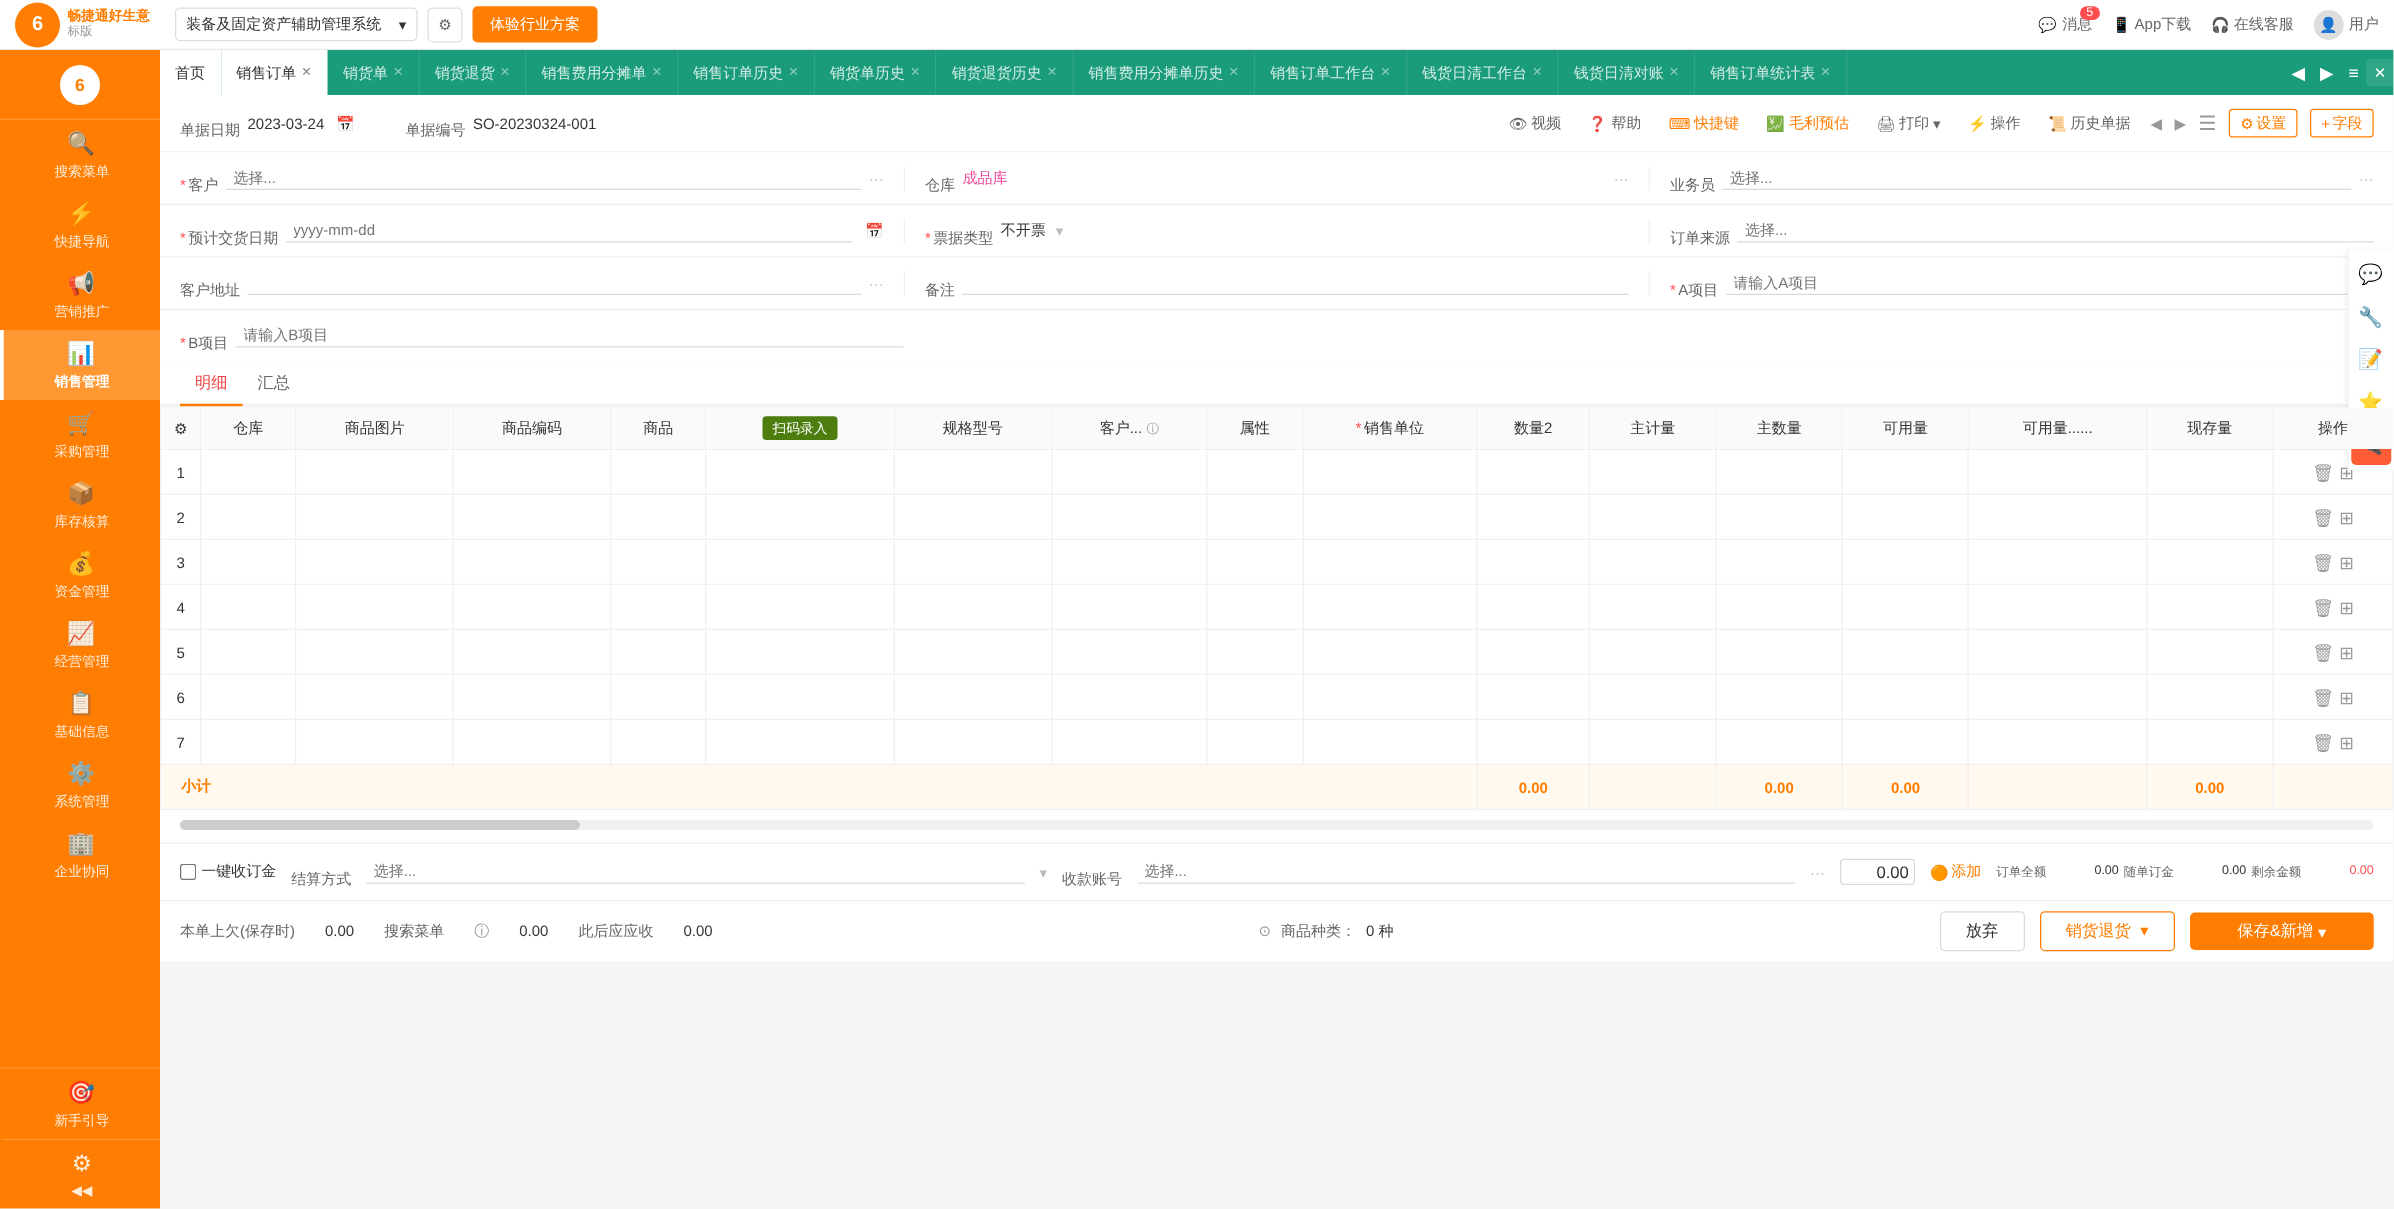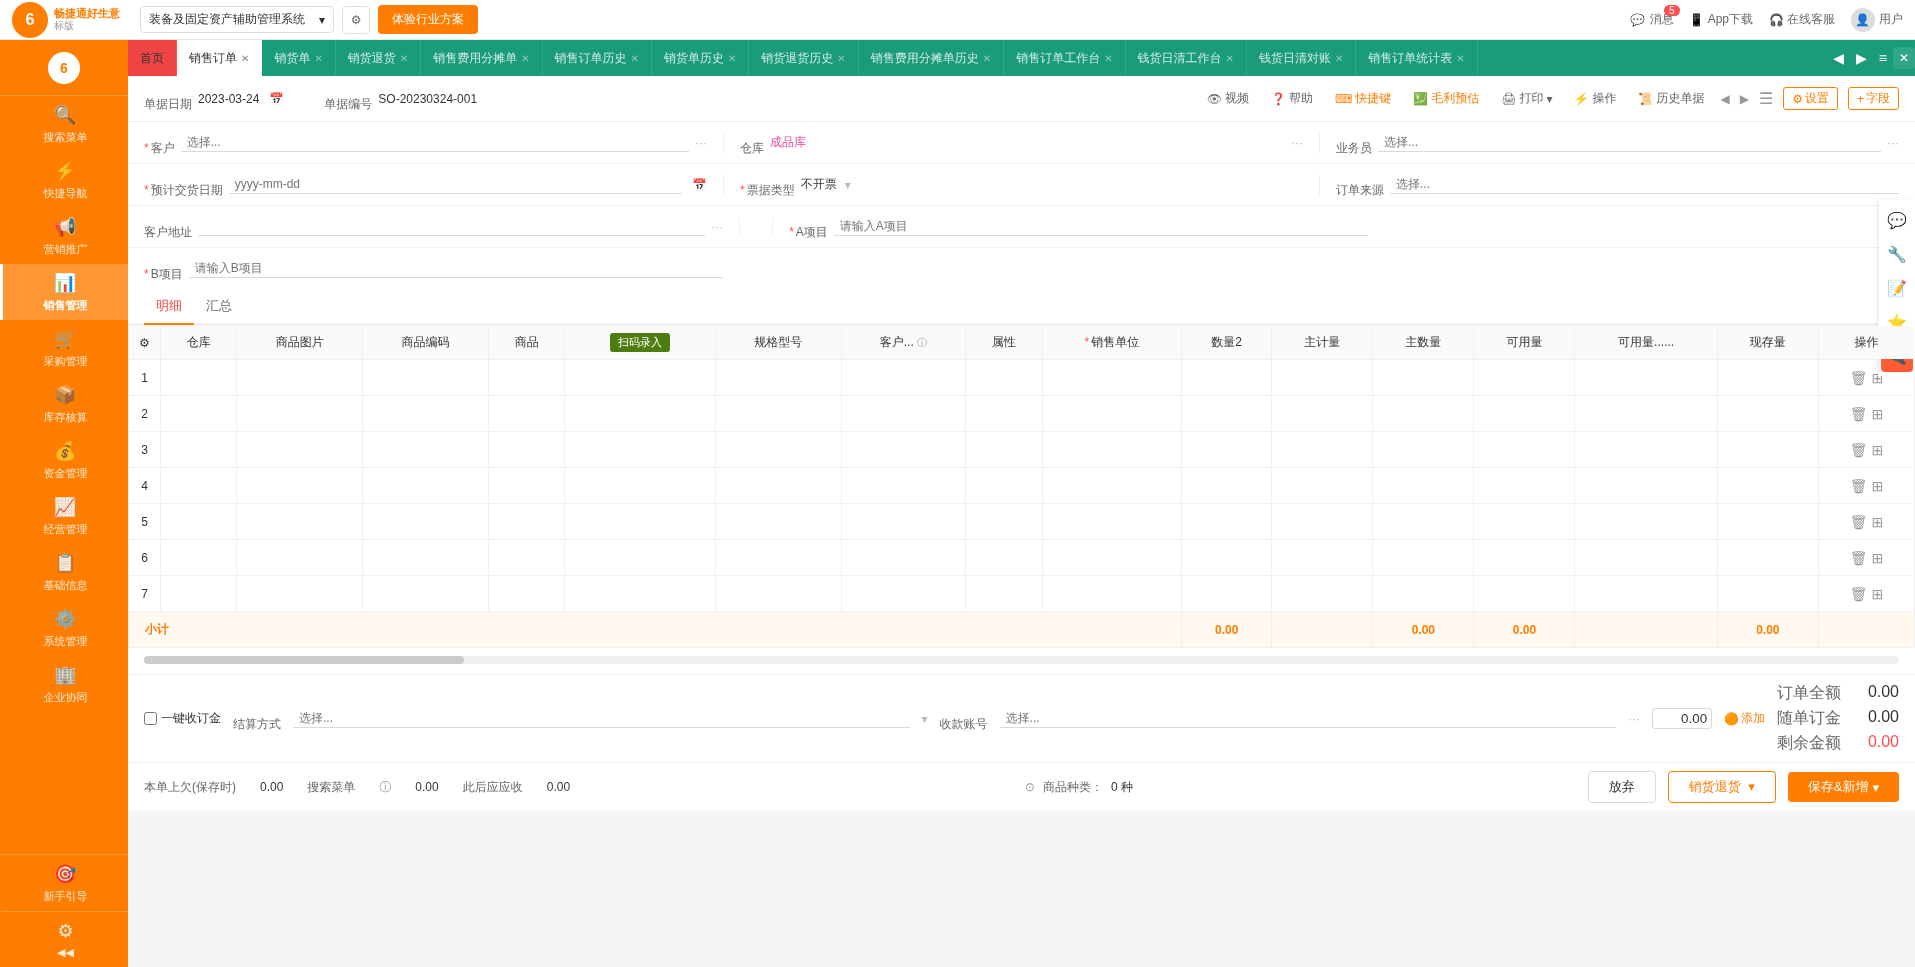--- a/index.html
+++ b/index.html
@@ -75,23 +75,23 @@
     .bottom-form { background: #fff; padding: 8px 16px; display: flex; align-items: center; gap: 12px; border-top: 1px solid #f0f0f0; flex-shrink: 0; }
     .checkbox-label { display: flex; align-items: center; gap: 4px; cursor: pointer; color: #333; }
     .add-btn { color: #ff7d00; cursor: pointer; display: flex; align-items: center; gap: 2px; }
     .amount-input { width: 60px; border: 1px solid #d9d9d9; border-radius: 3px; padding: 2px 4px; text-align: right; color: #333; }
 
     .footer-bar { background: #fff; padding: 8px 16px; display: flex; align-items: center; border-top: 1px solid #f0f0f0; flex-shrink: 0; }
     .footer-info { display: flex; align-items: center; gap: 24px; font-size: 12px; color: #666; }
     .footer-actions { margin-left: auto; display: flex; align-items: center; gap: 12px; }
     .discard-btn { border: 1px solid #d9d9d9; background: #fff; color: #333; border-radius: 4px; padding: 6px 20px; cursor: pointer; font-size: 13px; }
     .save-draft-btn { border: 1px solid #ff7d00; background: #fff; color: #ff7d00; border-radius: 4px; padding: 6px 20px; cursor: pointer; font-size: 13px; }
-    .save-new-btn { background: #ff7d00; color: #fff; border: none; border-radius: 4px; padding: 6px 20px; cursor: pointer; font-size: 13px; display: flex; align-items: center; gap: 4px; }
-
-    .order-summary { display: flex; flex-direction: column; align-items: flex-end; gap: 4px; font-size: 16px; justify-content: space-between; }
+    .save-new-btn { background: #ff7d00; color: #fff; border: none; border-radius: 4px; padding: 6px 38px; cursor: pointer; font-size: 13px; display: flex; align-items: center; gap: 4px; }
+
+    .order-summary { display: flex; flex-direction: row; align-items: flex-end; gap: 4px; font-size: 10px; justify-content: space-between; }
     .summary-row { display: flex; gap: 8px; }
     .summary-label { color: #666; }
     .summary-value { color: #333; min-width: 50px; text-align: right; }
     .summary-value.highlight { color: #ff4d4f; }
 
     
     .right-panel { position: fixed; right: 0; top: 200px; display: flex; flex-direction: column; gap: 2px; background: #fff; border-left: 1px solid #f0f0f0; padding: 4px 2px; box-shadow: -2px 0 4px rgba(0,0,0,0.05); }
     .panel-icon { width: 32px; height: 32px; display: flex; align-items: center; justify-content: center; cursor: pointer; color: #999; font-size: 16px; }
     .select-arrow { color: #bbb; margin-left: 2px; }
 
@@ -200,21 +200,21 @@
         <div class="sidebar-item" style="border-top:1px solid rgba(255,255,255,0.2);">
           <span class="icon">⚙</span>
           <span>◀◀</span>
         </div>
       </div>
     </div>
 
     <div class="content-area">
 
       <div class="tab-bar">
-        <div class="tab-item" style="background:#ef4444;color:#333;">
+        <div class="tab-item" style="background:#ffffff;color:#333;">
           <span>首页</span>
         </div>
         <div class="tab-item active">
           <span>销售订单</span>
           <span class="close-x">✕</span>
         </div>
         <div class="tab-item">
           <span>销货单</span>
           <span class="close-x">✕</span>
         </div>
@@ -335,20 +335,24 @@
             </div>
           </div>
 
           <div class="form-row">
             <div class="form-field" style="flex:1;max-width:33%;">
               <span class="form-label">客户地址</span>
               <input class="form-input" type="text" style="flex: 1 1 0%;">
               <span class="form-dots">···</span>
             </div>
             <div class="field-divider"></div>
+            <div class="form-field" style="flex:1;max-width:33%;">
+              <span class="form-label">备注</span>
+              <input class="form-input" type="text" style="flex: 1 1 0%;">
+            </div>
             <div class="field-divider"></div>
             <div class="form-field" style="flex:1;max-width:33%;">
               <span class="form-label"><span class="required-star">*</span><span>A项目</span></span>
               <input class="form-input" type="text" style="flex: 1 1 0%;" placeholder="请输入A项目">
             </div>
           </div>
 
           <div class="form-row" style="border-bottom:none;">
             <div class="form-field" style="max-width:33%;">
               <span class="form-label"><span class="required-star">*</span><span>B项目</span></span>

